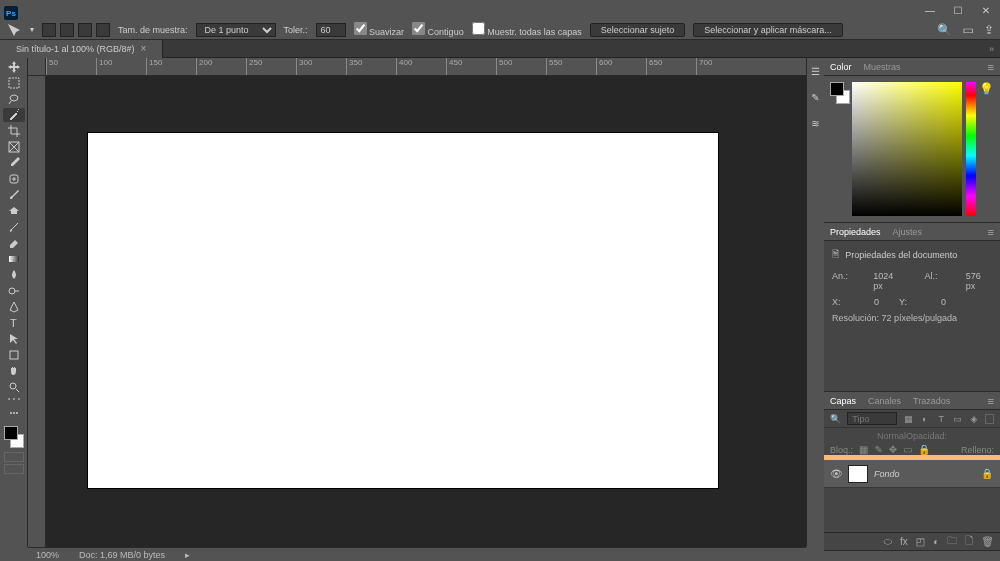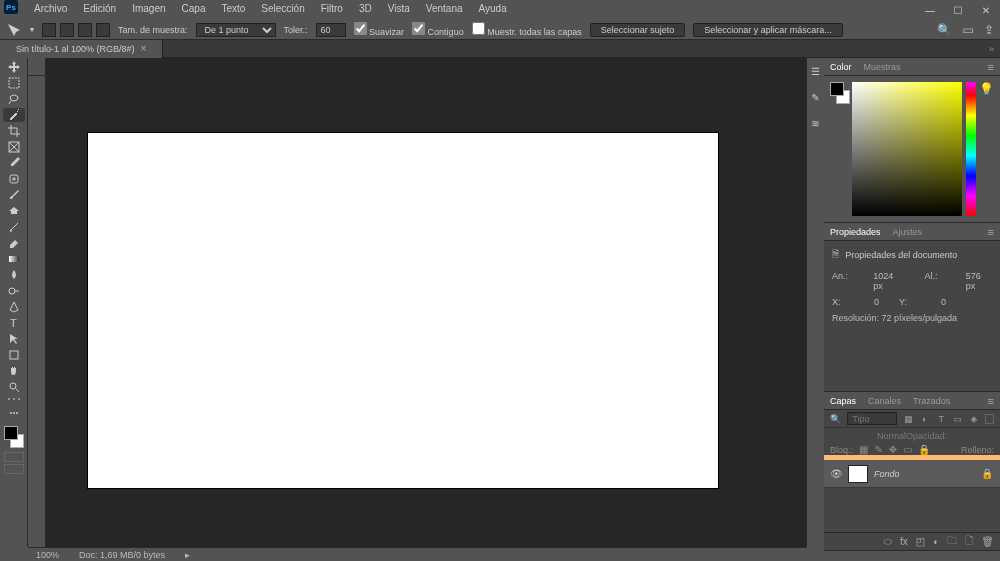--- a/index.html
+++ b/index.html
@@ -1,19 +1,19 @@
 <!DOCTYPE html>
 <html><head>
 <meta charset="utf-8">
 <style>
 * { margin:0; padding:0; box-sizing:border-box; font-family:Tahoma,Arial,sans-serif; user-select:none; }
 body { width:1000px; height:561px; background:#535353; overflow:hidden; color:#ccc; font-size:10px; }
 
 
-.menubar { height:20px; background:#535353; display:flex; align-items:flex-start; padding-left:4px; }
+.menubar { height:20px; background:#535353; display:flex; align-items:flex-end; padding-left:4px; }
 .menubar .logo { width:14px; height:14px; background:#001e36; color:#31a8ff; display:flex; align-items:center; justify-content:center; font-size:8px; font-weight:bold; margin-right:8px; border-radius:2px; }
 .menubar .menu { display:flex; gap:0; }
 .menubar .menu span { padding:3px 8px; font-size:10px; cursor:pointer; }
 .menubar .winctrl { margin-left:auto; display:flex; }
 .menubar .winctrl span { width:28px; height:20px; display:flex; align-items:center; justify-content:center; cursor:pointer; font-size:10px; }
 
 
 .optbar { height:20px; background:#535353; border-bottom:1px solid #2a2a2a; display:flex; align-items:center; padding:0 6px; gap:8px; font-size:9px; }
 .optbar .toolicon { width:16px; height:16px; display:flex; align-items:center; justify-content:center; }
 .optbar .group { display:flex; align-items:center; gap:4px; }
@@ -102,33 +102,20 @@
 .layers-footer span{font-size:10px;cursor:pointer;}
 
 
 .status { position:absolute; left:28px; right:194px; bottom:0; height:14px; background:#535353; border-top:1px solid #2a2a2a; display:flex; align-items:center; gap:20px; padding:0 8px; font-size:9px; color:#bbb;}
 </style>
 </head>
 <body>
 
 <div class="menubar">
   <div class="logo">Ps</div>
-  <div class="menu">
-    <span>Archivo</span>
-    <span>Edición</span>
-    <span>Imagen</span>
-    <span>Capa</span>
-    <span>Texto</span>
-    <span>Selección</span>
-    <span>Filtro</span>
-    <span>3D</span>
-    <span>Vista</span>
-    <span>Ventana</span>
-    <span>Ayuda</span>
-  </div>
   <div class="winctrl">
     <span>—</span>
     <span>☐</span>
     <span>✕</span>
   </div>
 </div>
 
 <div class="optbar">
   <span class="toolicon">
     <svg viewBox="0 0 16 16">
@@ -301,20 +288,36 @@
         <div class="bg"></div>
       </div>
     <div class="bottom-bits">
       <div></div>
       <div></div>
     </div>
   </div>
 
   <div class="viewport">
     <div class="ruler-corner"></div>
+    <div class="ruler-h">
+      <div class="tick">50</div>
+        <div class="tick">100</div>
+        <div class="tick">150</div>
+        <div class="tick">200</div>
+        <div class="tick">250</div>
+        <div class="tick">300</div>
+        <div class="tick">350</div>
+        <div class="tick">400</div>
+        <div class="tick">450</div>
+        <div class="tick">500</div>
+        <div class="tick">550</div>
+        <div class="tick">600</div>
+        <div class="tick">650</div>
+        <div class="tick">700</div>
+    </div>
     <div class="ruler-v"></div>
     <div class="canvas"></div>
   </div>
 
   <div class="dockstrip">
     <span>☰</span>
     <span>✎</span>
     <span>≋</span>
   </div>
 

